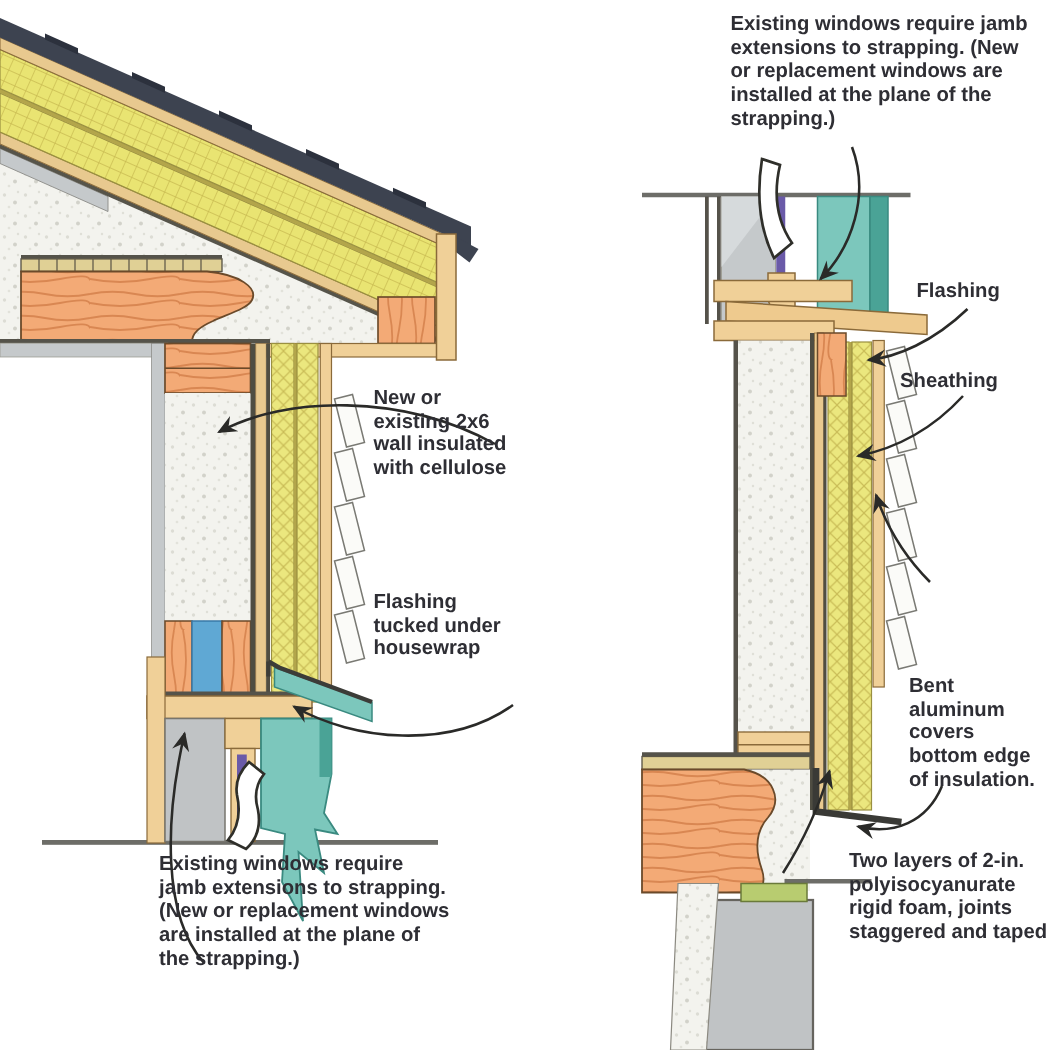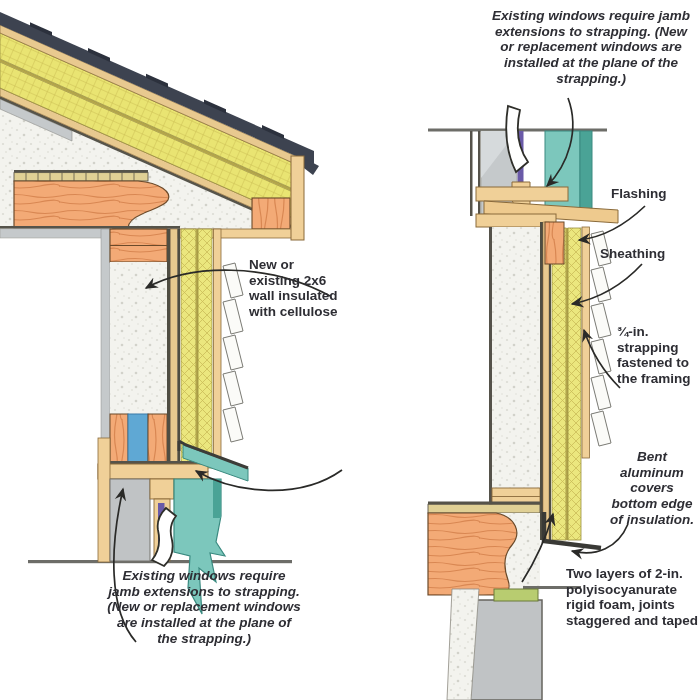--- a/index.html
+++ b/index.html
@@ -1,20 +1,20 @@
 <!DOCTYPE html>
 <html><head>
 <meta charset="utf-8">
 <style>
   html,body{margin:0;padding:0;background:#fff;}
   #page{position:relative;width:700px;height:700px;background:#ffffff;overflow:hidden;
         font-family:"Liberation Sans",sans-serif;}
   #fig{position:absolute;left:0;top:0;}
   .lbl{position:absolute;font:700 13.5px/1.16 "Liberation Sans",sans-serif;color:#2e2e34;}
-  .it{font-style:italic;text-align:center;}
+  .it{}
 </style>
 </head>
 <body>
 
 <div id="page">
 
 <svg id="fig" width="700" height="700" viewBox="0 0 700 700">
   <defs>
     <pattern id="speck" width="14" height="14" patternUnits="userSpaceOnUse">
       <rect width="14" height="14" fill="#f3f3ee"></rect>
@@ -192,23 +192,23 @@
   <path d="M152,560 Q162,548 158,530 Q156,518 166,508 L176,516 Q168,526 172,540 Q175,556 164,566 Z" fill="#ffffff" stroke="#2f2f2a" stroke-width="1.8"></path>
   <path d="M520,110 Q513,140 528,162 L516,172 Q502,144 508,106 Z" fill="#ffffff" stroke="#2f2f2a" stroke-width="1.8"></path>
 </svg>
 
   <div class="lbl it" style="left:487px;top:8px;width:208px">Existing windows require jamb extensions to strapping. (New or replacement windows are installed at the plane of the strapping.)</div>
 
   <div class="lbl" style="left:611px;top:186px;width:85px">Flashing</div>
 
   <div class="lbl" style="left:600px;top:246px;width:85px">Sheathing</div>
 
-  <div class="lbl" style="left:617px;top:324px;width:80px">¾-in. strapping fastened to the framing</div>
 
   <div class="lbl it" style="left:606px;top:449px;width:92px">Bent aluminum covers bottom edge of insulation.</div>
 
   <div class="lbl" style="left:566px;top:566px;width:138px">Two layers of 2-in. polyisocyanurate rigid foam, joints staggered and taped</div>
 
   <div class="lbl" style="left:249px;top:257px;width:95px">New or existing 2x6 wall insulated with cellulose</div>
 
+  <div class="lbl" style="left:249px;top:393px;width:100px">Flashing tucked under housewrap</div>
 
   <div class="lbl it" style="left:106px;top:568px;width:196px">Existing windows require jamb extensions to strapping. (New or replacement windows are installed at the plane of the strapping.)</div>
 </div>
 
 </body></html>

